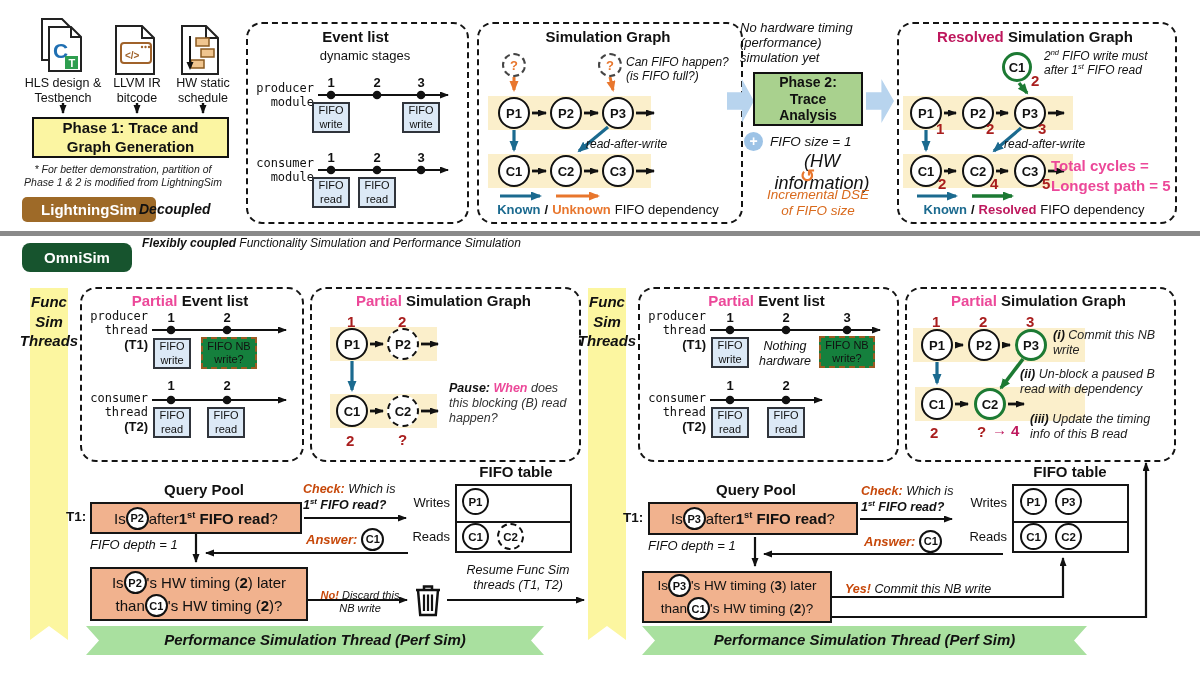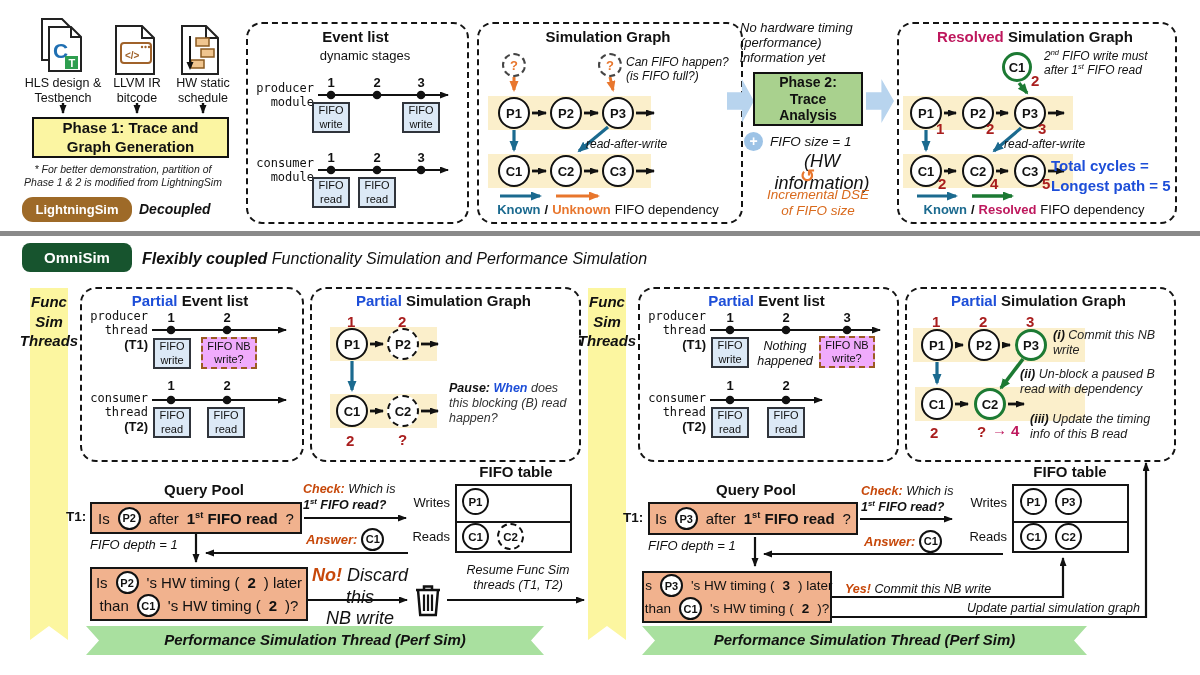--- a/index.html
+++ b/index.html
@@ -4,21 +4,21 @@
 <style>
   body{margin:0;background:#fff}
   #canvas{position:relative;width:1200px;height:675px;background:#fff;
     font-family:"Liberation Sans",sans-serif;color:#111;overflow:hidden}
   .a{position:absolute}
   .c{text-align:center}
   .rt{text-align:right}
   .b{font-weight:700}
   .i{font-style:italic}
   .mono{font-family:"DejaVu Sans Mono",monospace}
-  .red{color:#1d4ed8}
+  .red{color:#ec4899}
   .teal{color:#1B6A8F}
   .grn{color:#be185d}
   .ored{color:#C7480A}
   .panel{position:absolute;border:2.5px dashed #141414;border-radius:16px;z-index:1}
   .band{position:absolute;background:#FBEFCB;z-index:0}
   .nd{position:absolute;width:32px;height:32px;border:2.4px solid #111;border-radius:50%;
       background:#fff;display:flex;align-items:center;justify-content:center;
       font-weight:700;font-size:13px;z-index:3;box-sizing:border-box}
   .nd.dash{border-style:dashed;border-width:2.2px}
   .nd.gr{border-color:#1C7A33;border-width:3.2px}
@@ -27,26 +27,26 @@
       font-weight:700;font-size:11.5px;z-index:3;box-sizing:border-box}
   .ndt.dash{border-style:dashed}
   .qn{display:inline-flex;width:23px;height:23px;border:2px solid #111;border-radius:50%;
       background:#fff;align-items:center;justify-content:center;font-size:11px;
       font-weight:700;box-sizing:border-box;flex:none}
   .qcirc{position:absolute;width:24px;height:24px;border:2.2px dashed #444;border-radius:50%;
       background:#fff;display:flex;align-items:center;justify-content:center;z-index:3;box-sizing:border-box}
   .evb{position:absolute;background:#DCE9F6;border:2px solid #30343B;text-align:center;
       font-size:11px;line-height:1.2;padding:1px 2px;z-index:3;box-sizing:border-box;
       display:flex;flex-direction:column;justify-content:center}
-  .evb.nb{background:#f0abfc;border:2px dashed #9C5A22}
+  .evb.nb{background:#15803d;border:2px dashed #9C5A22}
   .rn{position:absolute;color:#A91E1E;font-weight:700;font-size:15px;z-index:3}
   .txt{position:absolute;z-index:3;line-height:1.2}
   .qbox{position:absolute;background:#F1B28E;border:2.2px solid #151515;z-index:3;
       display:flex;flex-direction:column;align-items:center;justify-content:center;font-size:15px;box-sizing:border-box}
-  .qline{display:flex;align-items:center;gap:8px;white-space:pre}
+  .qline{display:flex;align-items:center;gap:0;white-space:pre}
   .ftable{position:absolute;border:2.2px solid #151515;background:#fff;z-index:2;box-sizing:border-box}
   .ftable .frow{height:34.5px;border-bottom:2px solid #151515;position:relative}
   .ftable .frow:last-child{border-bottom:none}
   .blk{position:absolute;background:#B8D4EE;z-index:1;
       clip-path:polygon(0 30%,55% 30%,55% 0,100% 50%,55% 100%,55% 70%,0 70%)}
   .ribY{position:absolute;background:#FCF6A0;z-index:0;
       clip-path:polygon(0 0,100% 0,100% 100%,50% 96%,0 100%)}
   .ribG{position:absolute;background:#A9E09F;z-index:0;
       clip-path:polygon(0 0,100% 0,calc(100% - 13px) 50%,100% 100%,0 100%,13px 50%)}
   .phase{position:absolute;border:2.5px solid #111;font-weight:700;text-align:center;z-index:2;
@@ -236,21 +236,21 @@
 </div>
 
 <div class="phase" style="left:32px;top:117px;width:197px;height:41px;background:#FBF5A2;font-size:15px;line-height:1.25">
   <div>Phase 1: Trace and</div>
       <div>Graph Generation</div>
 </div>
 <div class="txt c i" style="left:10px;top:163px;width:226px;font-size:10.5px;color:#222">
   <div>* For better demonstration, partition of</div>
       <div>Phase 1 &amp; 2 is modified from LightningSim</div>
 </div>
-<div class="pill" style="left:22px;top:197px;width:110px;height:25px;line-height:25px;background:#9E6A28;border-radius:11px;font-size:13px">LightningSim</div>
+<div class="pill" style="left:22px;top:197px;width:134px;height:25px;line-height:25px;background:#9E6A28;border-radius:5px;font-size:15px">LightningSim</div>
 <div class="txt b i" style="left:139px;top:201px;font-size:14px">Decoupled</div>
 
 <div class="panel" style="left:246px;top:22px;width:219px;height:198px"></div>
 <div class="txt b c" style="left:246px;top:28px;width:219px;font-size:15px">Event list</div>
 <div class="txt c" style="left:295px;top:48px;width:140px;font-size:13px">dynamic stages</div>
 <div class="txt mono rt" style="left:246px;top:81px;width:68px;font-size:12px">
   <div>producer</div>
       <div>module</div>
 </div>
 <div class="txt b c" style="left:326px;top:75px;width:10px;font-size:13px">1</div>
@@ -304,21 +304,21 @@
 <div class="txt" style="left:482px;top:202px;width:252px;font-size:13px;display:flex;gap:4px;justify-content:center">
   <span class="b teal">Known</span>
   <span class="b">/</span>
   <span class="b" style="color:#E8762D">Unknown</span>
   <span>FIFO dependency</span>
 </div>
 
 <div class="txt i" style="left:740px;top:21px;width:150px;font-size:13px;line-height:1.15">
   <div>No hardware timing</div>
       <div>(performance)</div>
-      <div>information yet</div>
+      <div>simulation yet</div>
 </div>
 <div class="blk" style="left:727px;top:79px;width:27px;height:44px"></div>
 <div class="phase" style="left:753px;top:72px;width:110px;height:54px;background:#A9D18E;font-size:14px;line-height:1.18">
   <div>Phase 2:</div>
       <div>Trace</div>
       <div>Analysis</div>
 </div>
 <div class="blk" style="left:866px;top:79px;width:28px;height:44px"></div>
 <div class="a" style="left:744px;top:132px;width:19px;height:19px;border-radius:50%;background:#9DC3E6;color:#fff;font-weight:700;font-size:14px;line-height:19px;text-align:center;z-index:3">+</div>
 <div class="txt i" style="left:770px;top:134px;width:115px;font-size:13.5px">FIFO size = 1</div>
@@ -360,21 +360,21 @@
 </div>
 <div class="txt" style="left:903px;top:202px;width:262px;font-size:13px;display:flex;gap:4px;justify-content:center">
   <span class="b teal">Known</span>
   <span class="b">/</span>
   <span class="b grn">Resolved</span>
   <span>FIFO dependency</span>
 </div>
 
 <div class="a" style="left:0;top:231px;width:1200px;height:5px;background:#8a8a8a;z-index:1"></div>
 <div class="pill" style="left:22px;top:243px;width:110px;height:29px;line-height:29px;background:#17542E;border-radius:8px;font-size:15px">OmniSim</div>
-<div class="txt" style="left:142px;top:249px;font-size:16px">
+<div class="txt" style="left:142px;top:236px;font-size:12px">
   <span class="b i">Flexibly coupled</span><span class="i"> Functionality Simulation and Performance Simulation</span>
 </div>
 
 <div class="ribY" style="left:30px;top:288px;width:38px;height:352px"></div>
 <div class="txt b i c" style="left:12px;top:292px;width:74px;font-size:15px;line-height:1.3;z-index:3">
   <div>Func</div>
       <div>Sim</div>
       <div>Threads</div>
 </div>
 <div class="ribY" style="left:588px;top:288px;width:38px;height:352px"></div>
@@ -461,21 +461,21 @@
     <span>Is</span>
     <span class="qn">P2</span>
     <span>'s HW timing (</span><span class="b">2</span><span>) later</span>
   </div>
   <div class="qline">
     <span>than</span>
     <span class="qn">C1</span>
     <span>'s HW timing (</span><span class="b">2</span><span>)?</span>
   </div>
 </div>
-<div class="txt i c" style="left:308px;top:565px;width:104px;font-size:18px">
+<div class="txt i c" style="left:308px;top:589px;width:104px;font-size:11px">
   <div><span class="b ored">No!</span><span> Discard this</span></div>
   <div>NB write</div>
 </div>
 <svg class="a" style="left:412px;top:582px;z-index:3" width="32" height="36" viewBox="0 0 32 36">
   <path d="M4,8 h24" stroke="#111" stroke-width="2.5" fill="none"></path>
   <path d="M12,8 v-3.5 h8 v3.5" stroke="#111" stroke-width="2.5" fill="none"></path>
   <path d="M6,8 l2.2,25 h15.6 l2.2,-25" stroke="#111" stroke-width="2.5" fill="none"></path>
   <path d="M12,12.5 v16.5 M16,12.5 v16.5 M20,12.5 v16.5" stroke="#111" stroke-width="2.2" fill="none"></path>
 </svg>
 <div class="txt i c" style="left:452px;top:563px;width:132px;font-size:12.5px">
@@ -508,21 +508,21 @@
 <div class="txt b rt" style="left:638px;top:337px;width:68px;font-size:13px">(T1)</div>
 <div class="txt b c" style="left:725px;top:310px;width:10px;font-size:13px">1</div>
 <div class="txt b c" style="left:781px;top:310px;width:10px;font-size:13px">2</div>
 <div class="txt b c" style="left:842px;top:310px;width:10px;font-size:13px">3</div>
 <div class="evb" style="left:711px;top:337px;width:38px;height:31px">
   <div>FIFO</div>
       <div>write</div>
 </div>
 <div class="txt i c" style="left:753px;top:339px;width:64px;font-size:12.5px">
   <div>Nothing</div>
-      <div>happened</div>
+      <div>hardware</div>
 </div>
 <div class="evb nb" style="left:819px;top:336px;width:56px;height:32px">
   <div>FIFO NB</div>
       <div>write?</div>
 </div>
 <div class="txt mono rt" style="left:638px;top:391px;width:68px;font-size:12px">
   <div>consumer</div>
       <div>thread</div>
 </div>
 <div class="txt b rt" style="left:638px;top:419px;width:68px;font-size:13px">(T2)</div>
@@ -592,21 +592,20 @@
   </div>
   <div class="qline">
     <span>than</span>
     <span class="qn">C1</span>
     <span>'s HW timing (</span><span class="b">2</span><span>)?</span>
   </div>
 </div>
 <div class="txt i" style="left:845px;top:582px;width:190px;font-size:12.5px">
   <span class="b ored">Yes!</span><span> Commit this NB write</span>
 </div>
-<div class="txt i rt" style="left:900px;top:601px;width:240px;font-size:12.5px">Update partial simulation graph</div>
 
 <div class="txt b c" style="left:1013px;top:463px;width:114px;font-size:15px">FIFO table</div>
 <div class="ftable" style="left:1012px;top:484px;width:117px;height:69px">
   <div class="frow"></div>
   <div class="frow"></div>
 </div>
 <div class="txt rt" style="left:961px;top:495px;width:46px;font-size:13px">Writes</div>
 <div class="txt rt" style="left:961px;top:529px;width:46px;font-size:13px">Reads</div>
 <div class="ndt" style="left:1020px;top:488px">P1</div>
 <div class="ndt" style="left:1055px;top:488px">P3</div>

